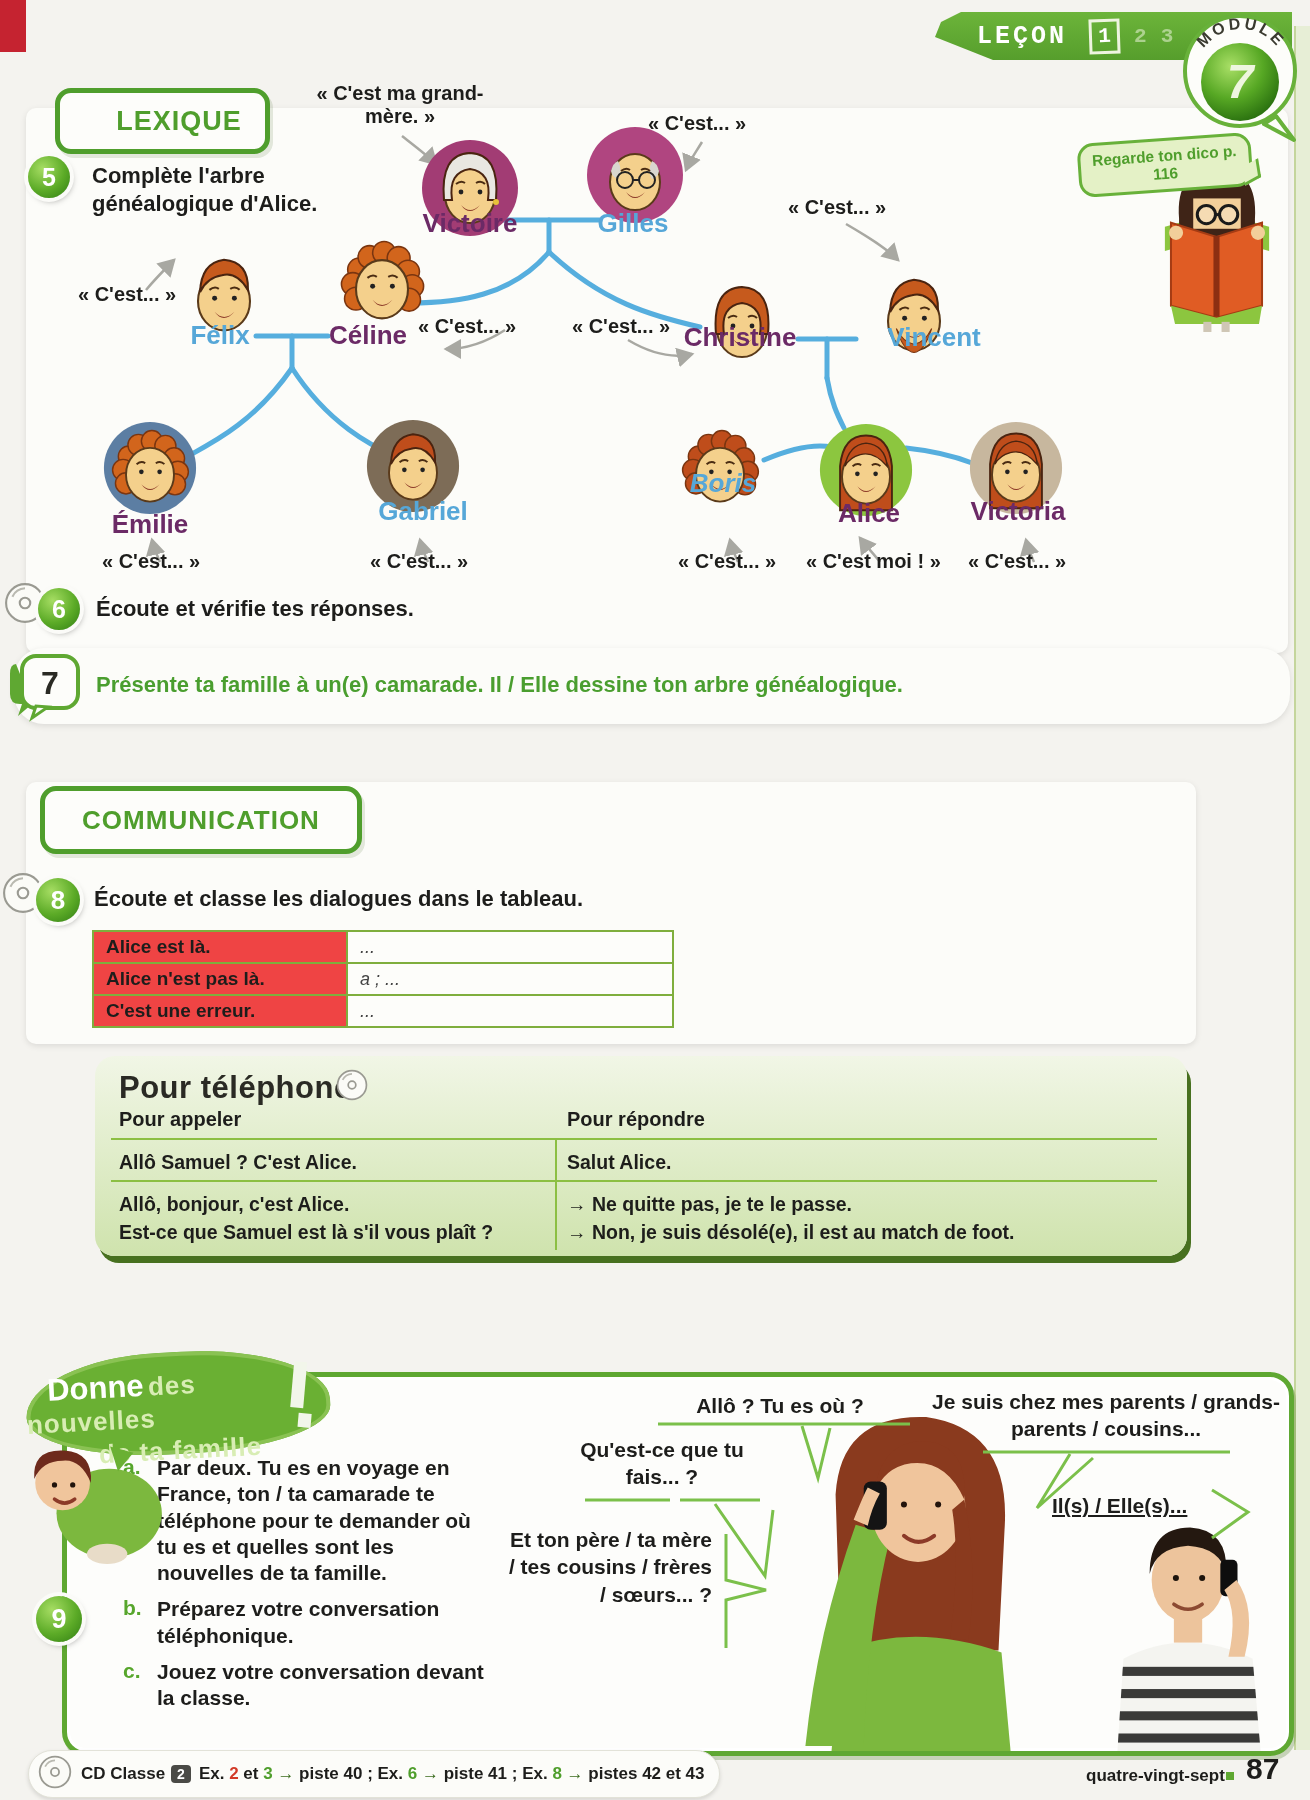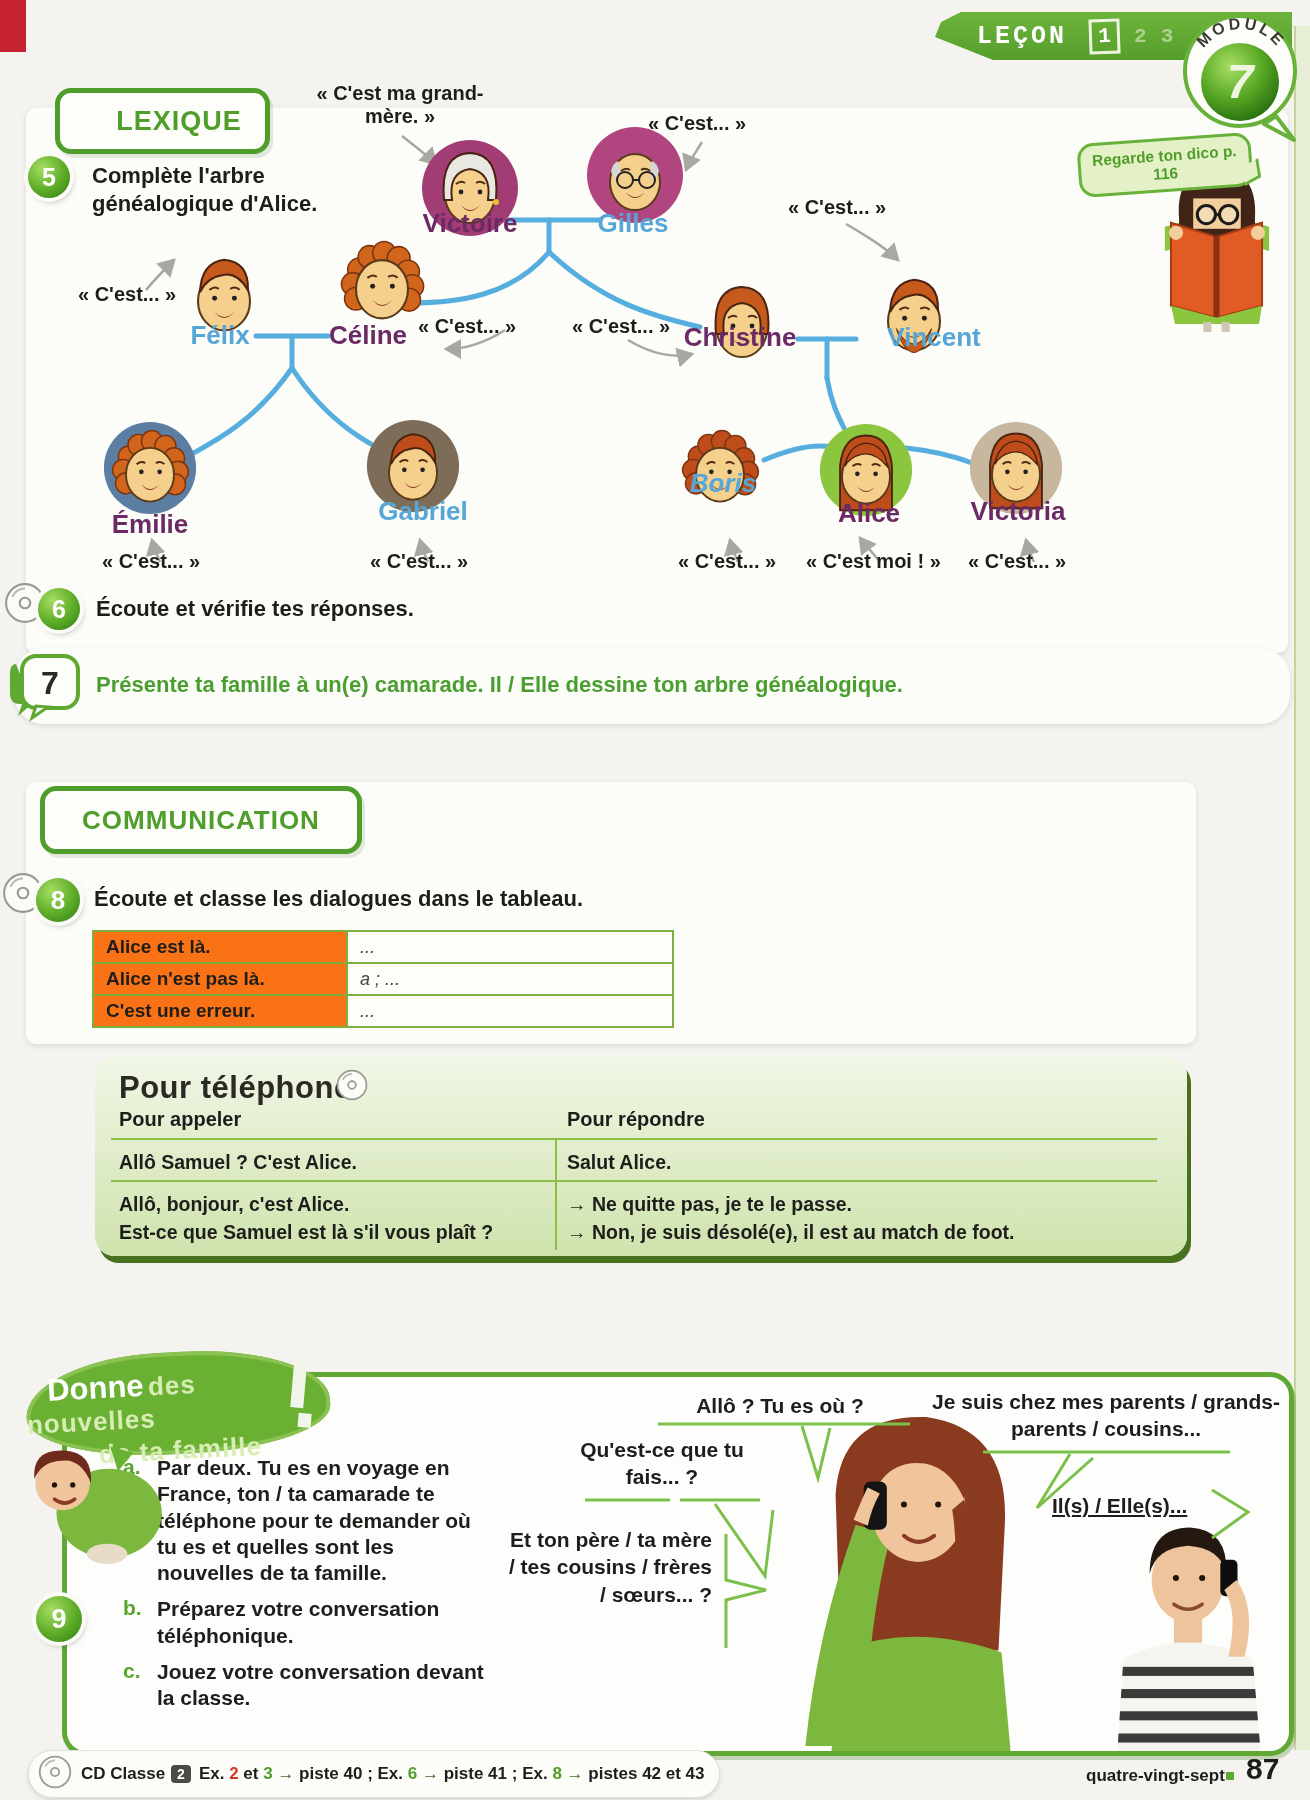--- a/index.html
+++ b/index.html
@@ -31,21 +31,21 @@
   .ex-text{font-weight:700;color:#1d1d1b;}
   .ex-green{font-weight:700;color:#4a9e2f;}
   
   .quote{font-weight:700;font-size:20px;color:#1d1d1b;line-height:1.15;z-index:3;}
   .pname{font-weight:700;font-size:26px;transform:translateX(-50%);white-space:nowrap;z-index:3;}
   .pn-f{color:#6b2a66;} .pn-m{color:#56a7d8;}
   .portrait{z-index:2;}
   
   #ex8-table{border-collapse:collapse;}
   #ex8-table td{border:2px solid #7fae3d;height:30px;}
-  #ex8-table td.l{background:#f97316;width:228px;font-weight:700;font-size:19px;color:#1d1d1b;padding:0 12px;}
+  #ex8-table td.l{background:#ef4444;width:228px;font-weight:700;font-size:19px;color:#1d1d1b;padding:0 12px;}
   #ex8-table td.v{background:#fdfdfa;width:300px;font-style:italic;font-size:18px;color:#444;padding:0 12px;}
   
   #phone-box{left:95px;top:1056px;width:1092px;height:200px;border-radius:20px;
     background:linear-gradient(180deg,#f1f6e6 0%,#dcead f 40%,#cfe3ad 100%);
     background:linear-gradient(180deg,#f1f6e6,#cfe3ad);box-shadow:4px 7px 0 #47701f;z-index:2;}
   #phone-box .title{position:absolute;left:24px;top:14px;font-size:31px;font-weight:700;color:#2a2a24;letter-spacing:.5px;}
   .ph-h{position:absolute;font-weight:700;font-size:20px;color:#1d1d1b;}
   .ph-t{position:absolute;font-weight:700;font-size:19.5px;color:#1d1d1b;line-height:1.45;}
   .grule{position:absolute;background:#8cbf43;}
   

